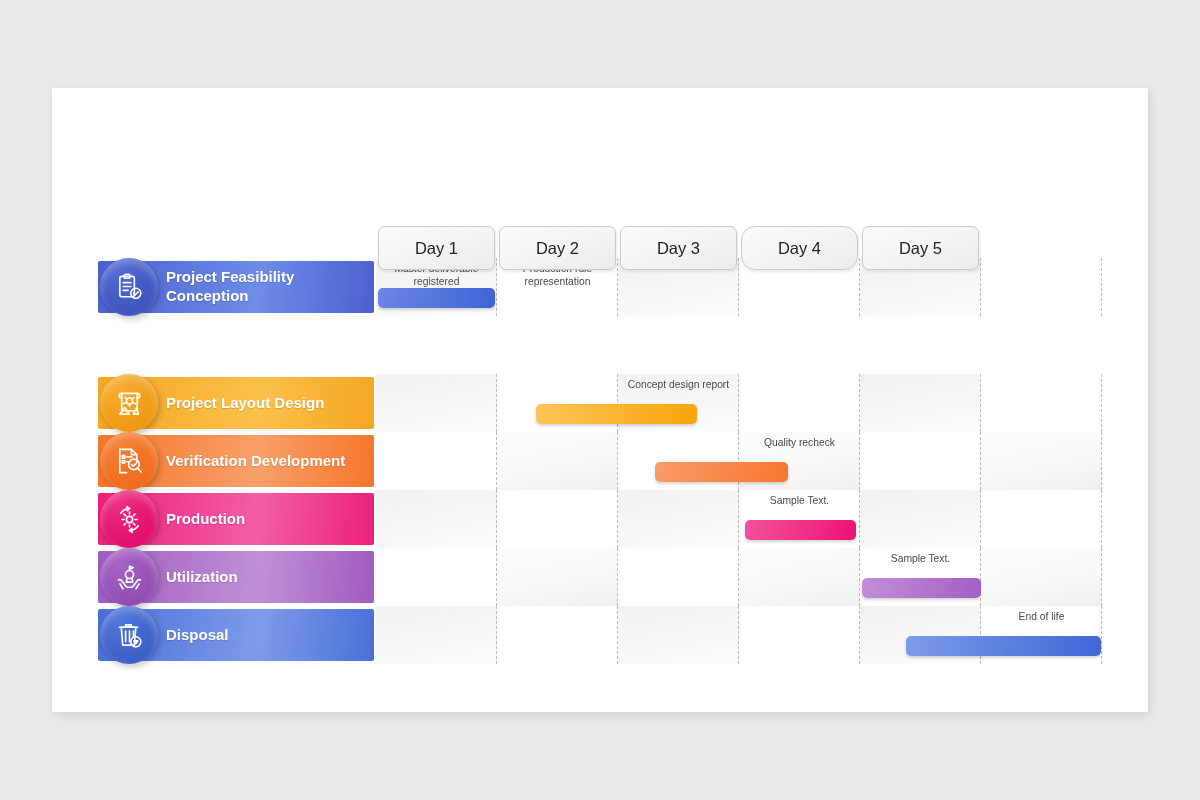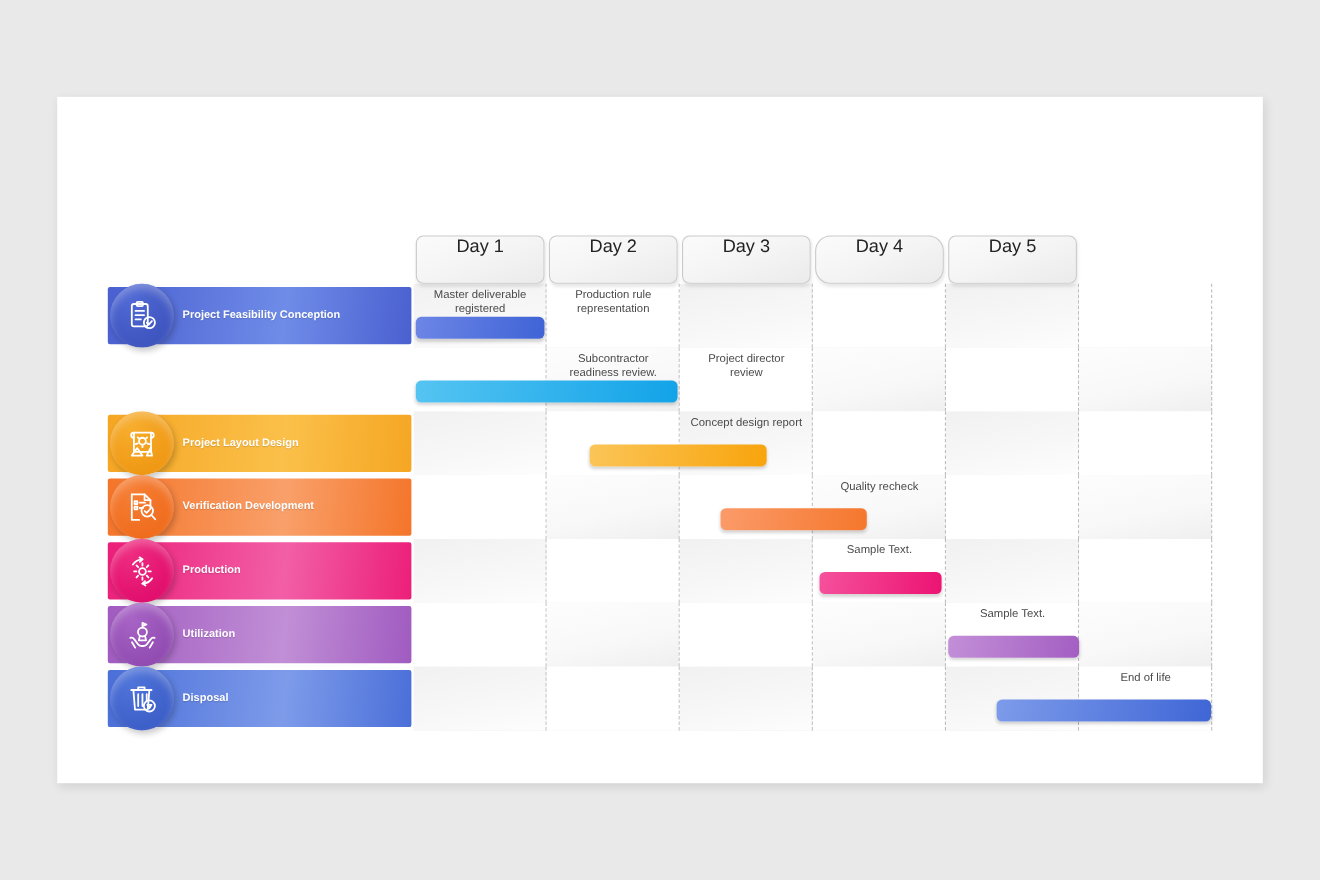--- a/index.html
+++ b/index.html
@@ -79,27 +79,28 @@
   
   #headrow {
     position: absolute;
     left: 0;
     top: 0;
     width: 726px;
     height: 44px;
   }
   .dayhead {
     position: absolute;
-    top: 0;
+    top: 12px;
     height: 44px;
     border: 1px solid #c9c9c9;
     border-radius: 7px;
     background: linear-gradient(160deg, #fbfbfb 0%, #f5f5f5 45%, #ebebeb 100%);
     box-shadow: 1px 2px 3px rgba(0,0,0,0.09);
     display: flex;
+    align-items: center;
     justify-content: center;
   }
   .dayhead span {
     font-size: 16.5px;
     color: #232323;
     font-weight: 400;
   }
 
   
   #gridbody {
@@ -136,21 +137,21 @@
     left: 0;
     height: 52px;
     width: 276px;
     border-radius: 2px;
     display: flex;
     align-items: center;
   }
   .rowlabel .txt {
     margin-left: 68px;
     color: #ffffff;
-    font-size: 10px;
+    font-size: 15px;
     font-weight: bold;
     line-height: 1.25;
     text-shadow: 0 1px 1px rgba(0,0,0,0.16);
     padding-right: 8px;
   }
   .rowicon {
     position: absolute;
     left: 2px;
     top: -3px;
     width: 58px;
@@ -293,33 +294,20 @@
               <div class="gcell shadeA" style="left: 242px; width: 121px;"></div>
               <div class="gcell" style="left: 363px; width: 121px;"></div>
               <div class="gcell shadeA" style="left: 484px; width: 121px;"></div>
               <div class="gcell" style="left: 605px; width: 121px;"></div>
               <div class="tasklabel" style="left: 3px; width: 115px; top: 4px;">Master deliverable
 registered</div>
               <div class="tasklabel" style="left: 124px; width: 115px; top: 4px;">Production rule
 representation</div>
               <div class="taskbar" style="left: 2px; width: 117px; top: 30px; background: linear-gradient(100deg, rgb(109, 134, 230) 0%, rgb(63, 99, 214) 100%);"></div>
             </div>
-            <div class="growline" style="top: 58px;">
-              <div class="gcell" style="left: 0px; width: 121px;"></div>
-              <div class="gcell shadeB" style="left: 121px; width: 121px;"></div>
-              <div class="gcell" style="left: 242px; width: 121px;"></div>
-              <div class="gcell shadeB" style="left: 363px; width: 121px;"></div>
-              <div class="gcell" style="left: 484px; width: 121px;"></div>
-              <div class="gcell shadeB" style="left: 605px; width: 121px;"></div>
-              <div class="tasklabel" style="left: 124px; width: 115px; top: 4px;">Subcontractor
-readiness review.</div>
-              <div class="tasklabel" style="left: 245px; width: 115px; top: 4px;">Project director
-review</div>
-              <div class="taskbar" style="left: 2px; width: 238px; top: 30px; background: linear-gradient(100deg, rgb(85, 196, 242) 0%, rgb(18, 163, 232) 100%);"></div>
-            </div>
             <div class="growline" style="top: 116px;">
               <div class="gcell shadeA" style="left: 0px; width: 121px;"></div>
               <div class="gcell" style="left: 121px; width: 121px;"></div>
               <div class="gcell shadeA" style="left: 242px; width: 121px;"></div>
               <div class="gcell" style="left: 363px; width: 121px;"></div>
               <div class="gcell shadeA" style="left: 484px; width: 121px;"></div>
               <div class="gcell" style="left: 605px; width: 121px;"></div>
               <div class="tasklabel" style="left: 245px; width: 115px; top: 4px;">Concept design report</div>
               <div class="taskbar" style="left: 159.5px; width: 161px; top: 30px; background: linear-gradient(100deg, rgb(251, 197, 88) 0%, rgb(248, 164, 12) 100%);"></div>
             </div>

